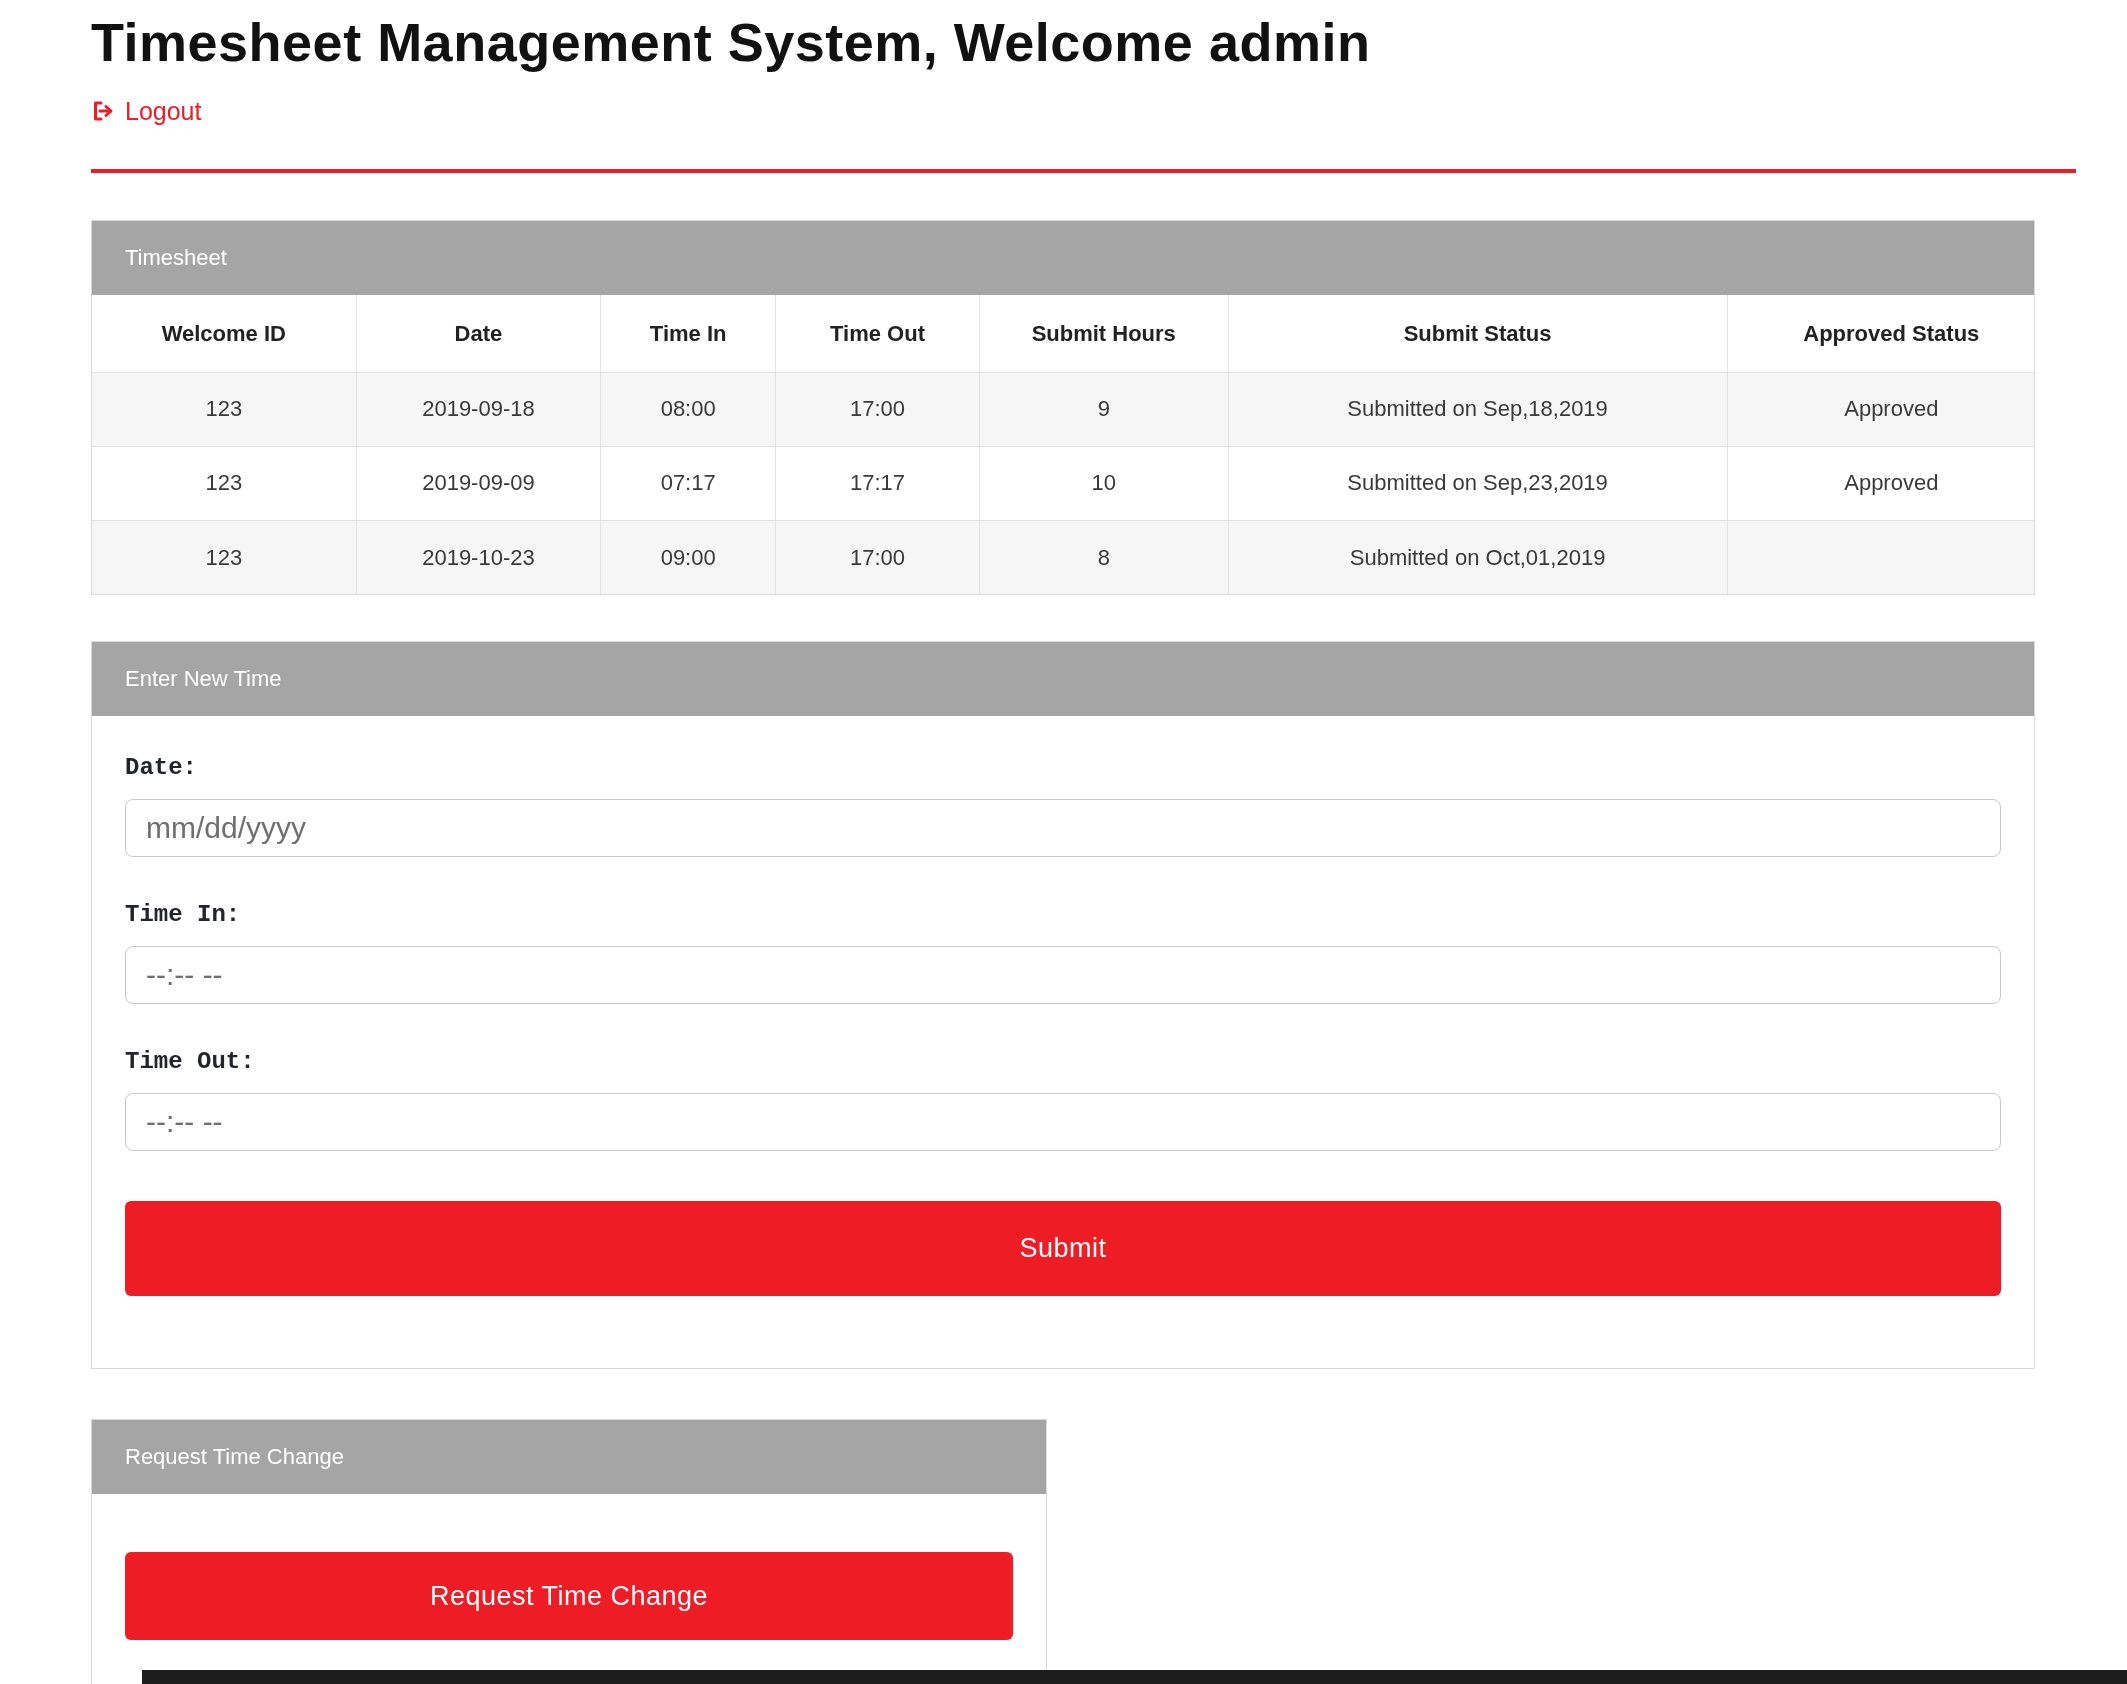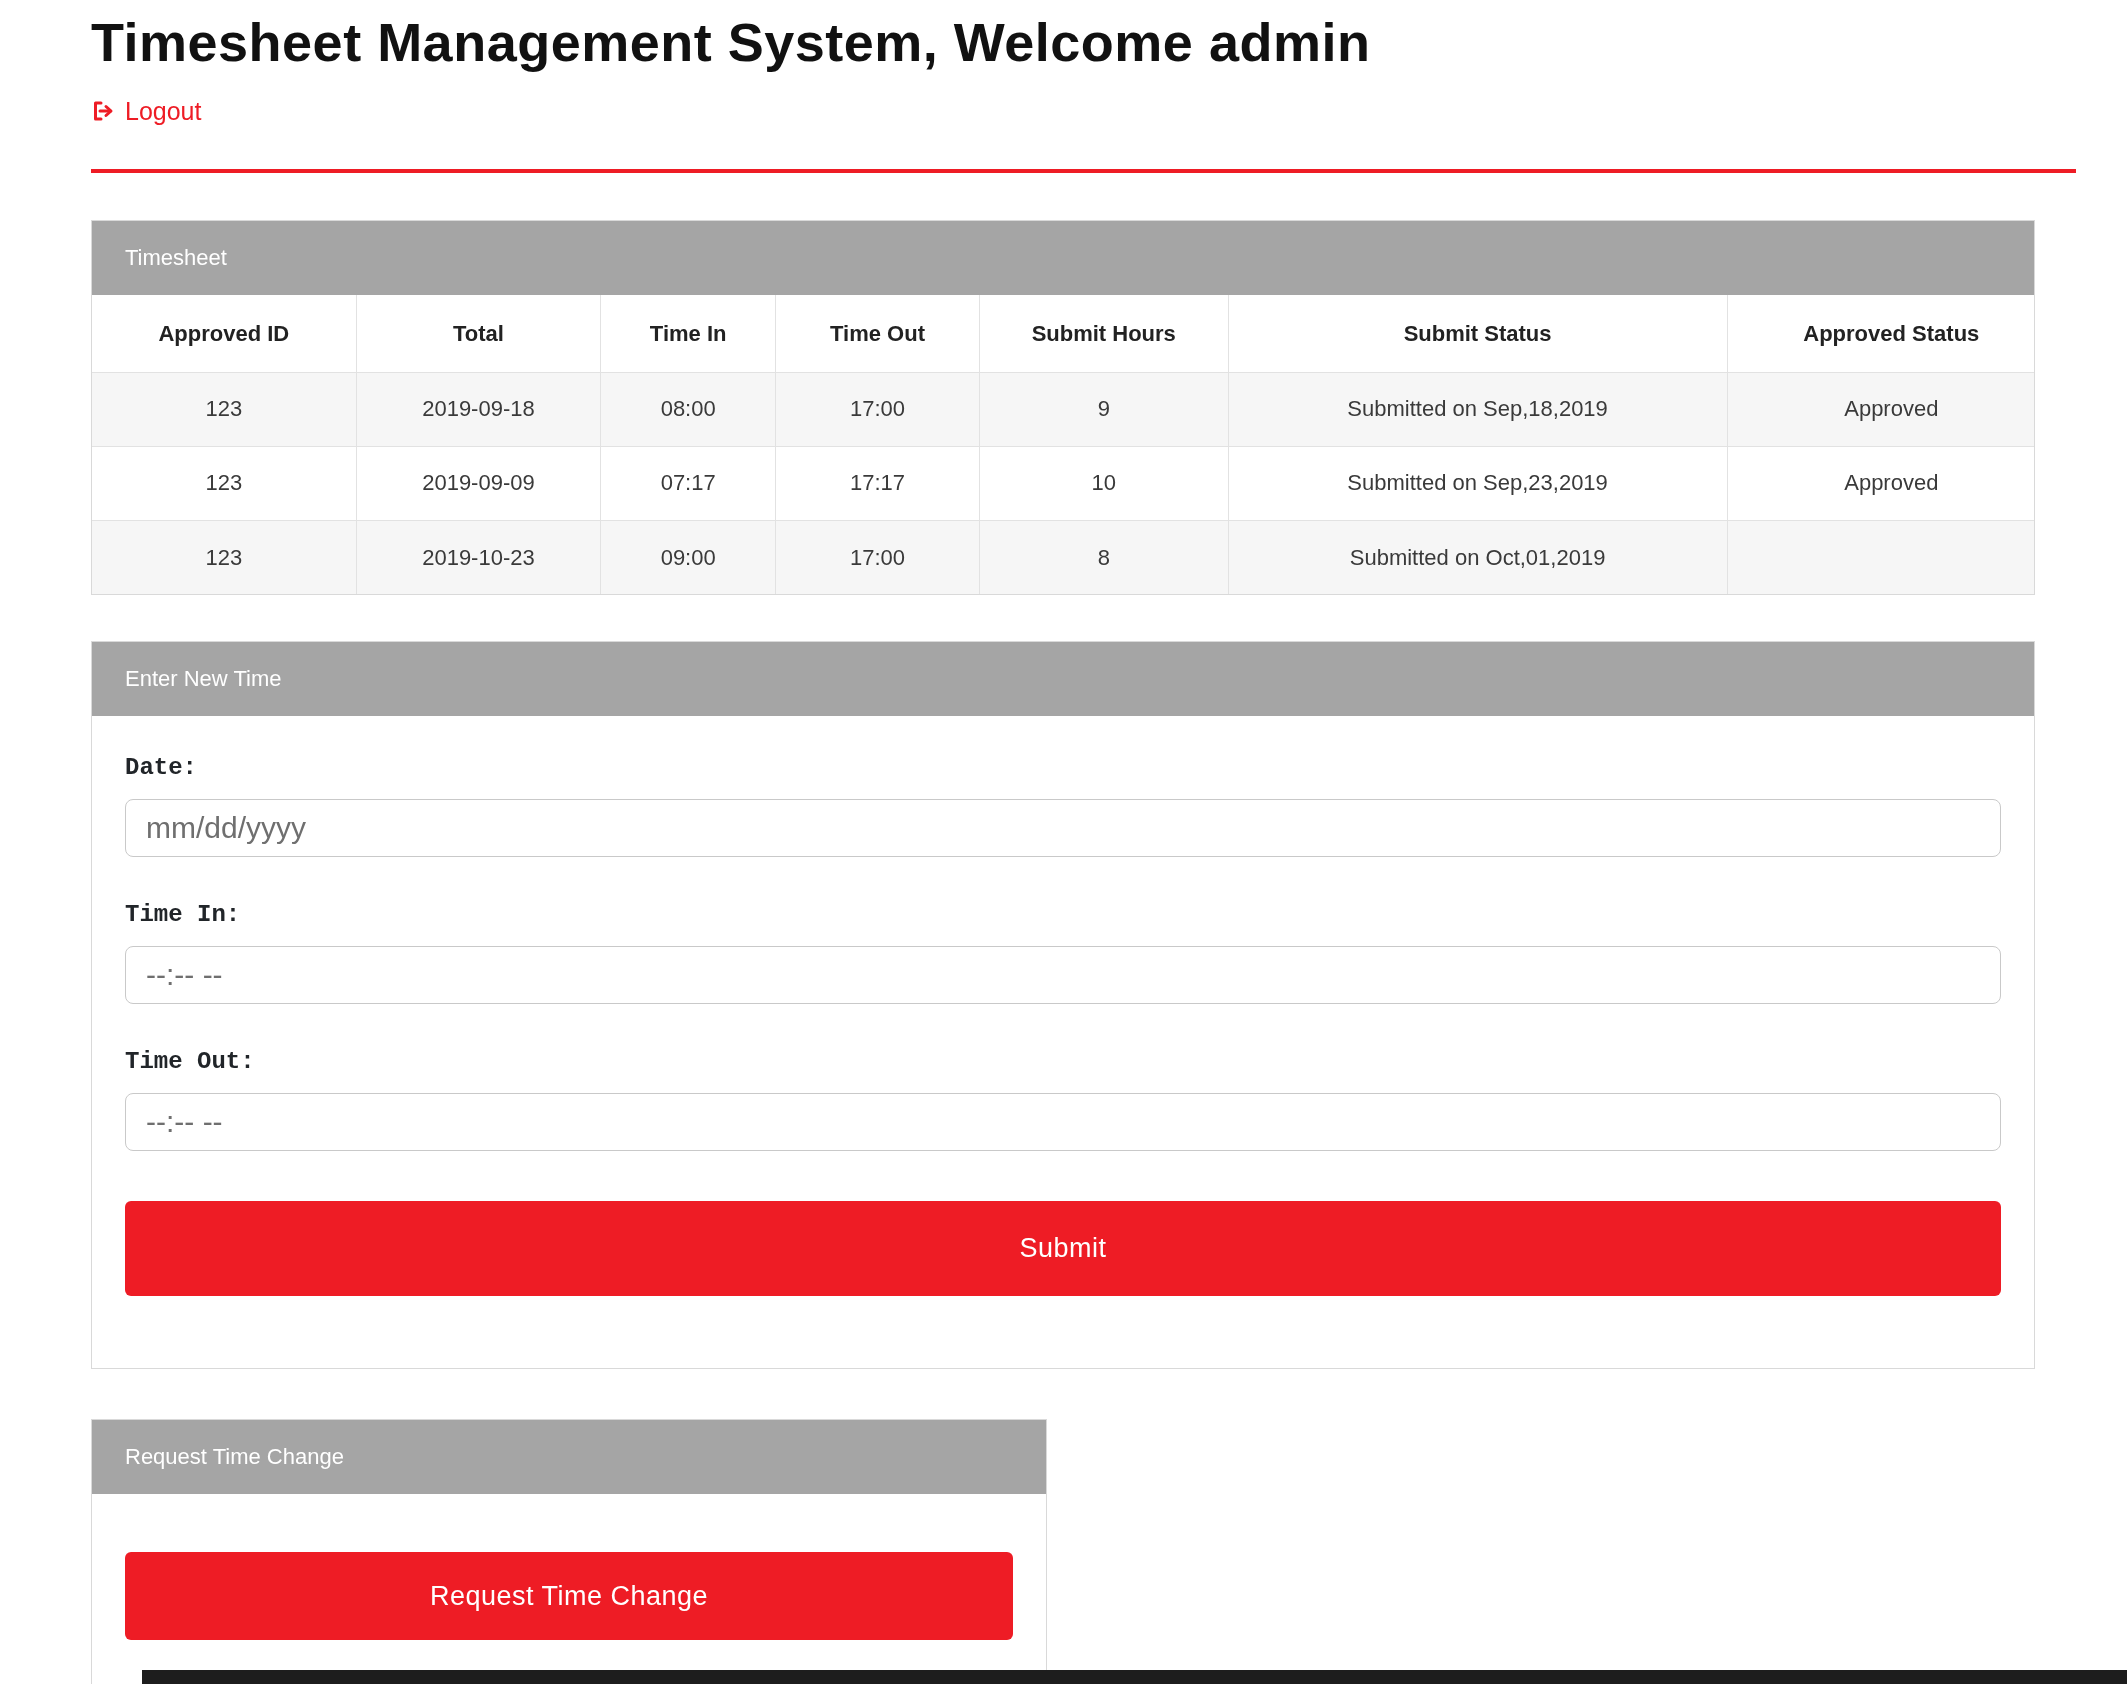--- a/index.html
+++ b/index.html
@@ -121,22 +121,22 @@
         <col class="c1">
           <col class="c2">
           <col class="c3">
           <col class="c4">
           <col class="c5">
           <col class="c6">
           <col class="c7">
       </colgroup>
       <thead>
         <tr id="timesheet-head">
-            <th>Approved ID</th>
-            <th>Total</th>
+            <th>Welcome ID</th>
+            <th>Date</th>
             <th>Time In</th>
             <th>Time Out</th>
             <th>Submit Hours</th>
             <th>Submit Status</th>
             <th>Approved Status</th>
           </tr>
       </thead>
       <tbody id="timesheet-body">
           <tr>
             <td>123</td>

